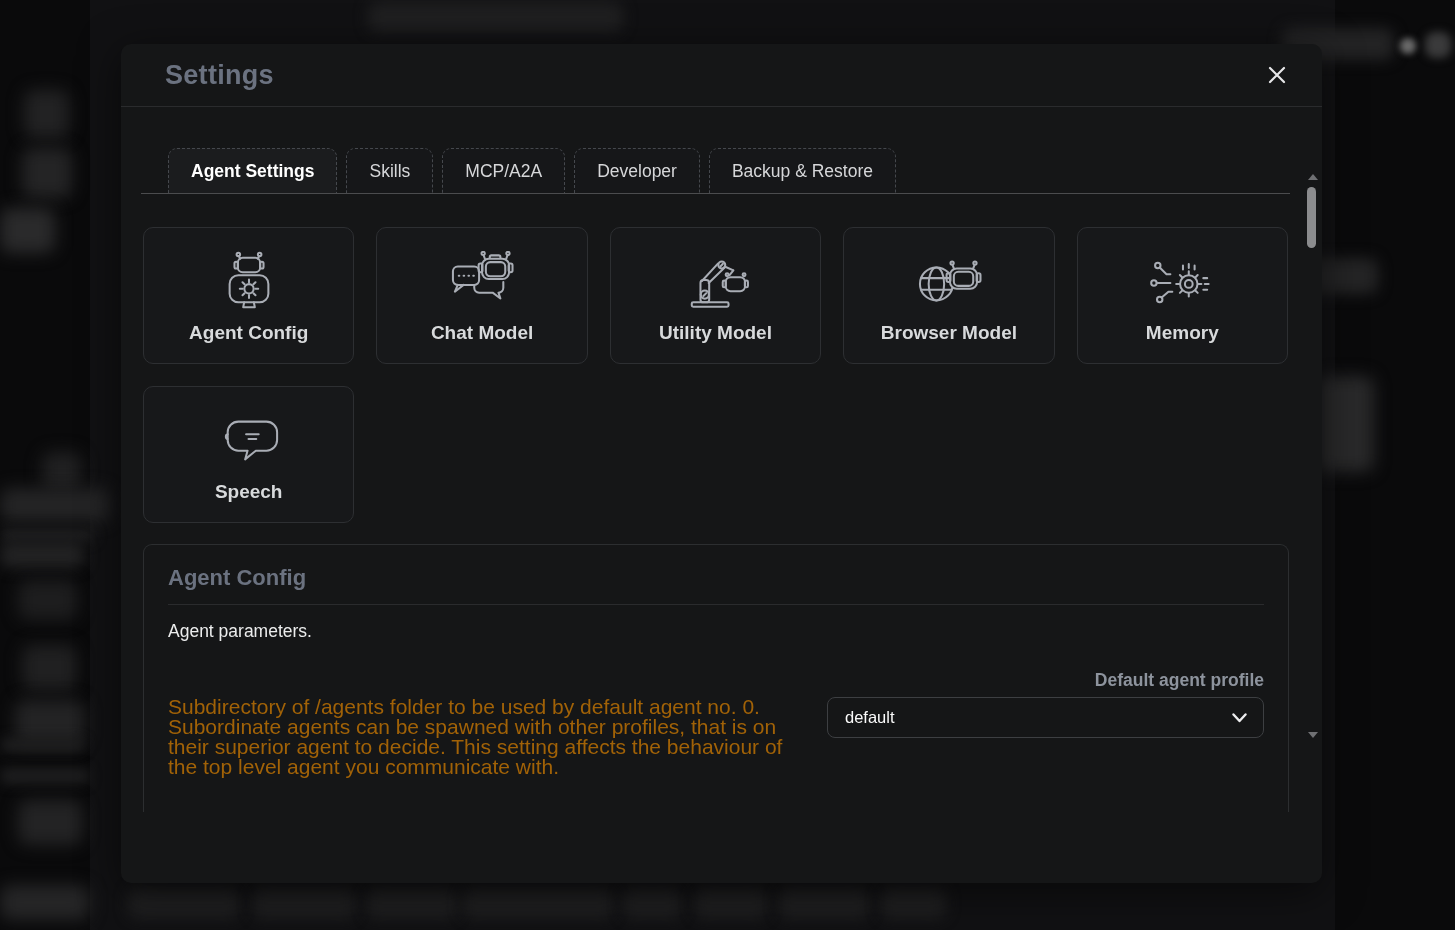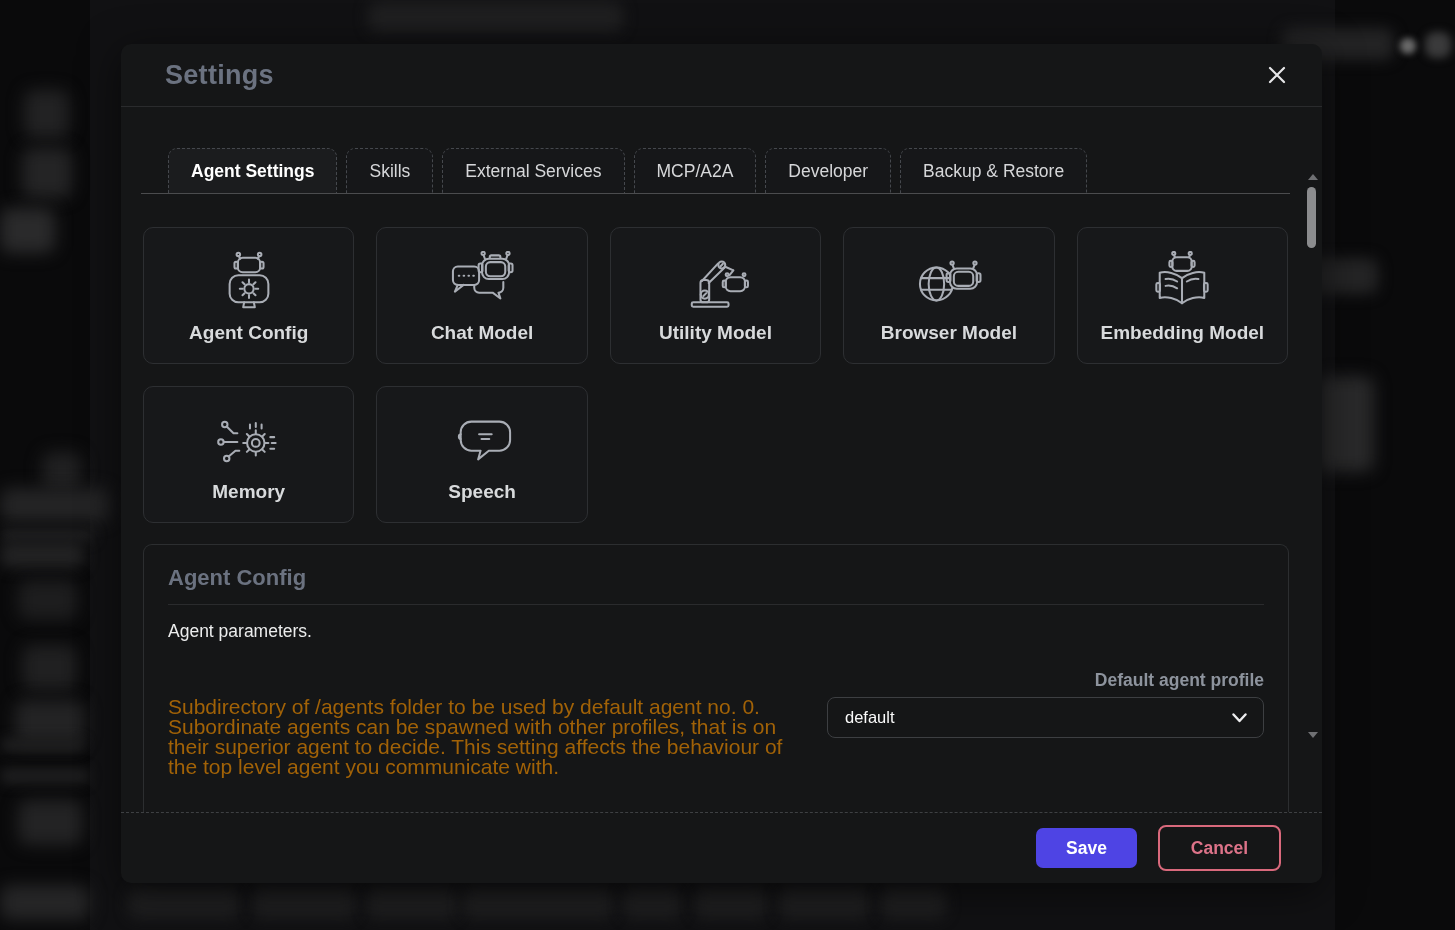--- a/index.html
+++ b/index.html
@@ -126,21 +126,20 @@
             <path d="M3 3 L17 17 M17 3 L3 17"></path>
           </svg>
       </button>
     </div>
 
     <div class="modal-body">
 
       <div class="tabs" id="tabs">
           <button class="tab active">Agent Settings</button>
           <button class="tab">Skills</button>
-          <button class="tab">External Services</button>
           <button class="tab">MCP/A2A</button>
           <button class="tab">Developer</button>
           <button class="tab">Backup &amp; Restore</button>
         </div>
 
       <div class="cards" id="cards">
           <div class="card">
             <span class="icon">
               <svg viewBox="0 0 80 64">
                 <g fill="none" stroke="currentColor" stroke-width="2.1" stroke-linecap="round" stroke-linejoin="round">
@@ -218,41 +217,20 @@
                   <rect x="68.5" y="23" width="4" height="9" rx="1.8"></rect>
                 </g>
               </svg>
             </span>
             <span class="card-label">Browser Model</span>
           </div>
           <div class="card">
             <span class="icon">
               <svg viewBox="0 0 80 64">
                 <g fill="none" stroke="currentColor" stroke-width="2.1" stroke-linecap="round" stroke-linejoin="round">
-                  <circle cx="31.5" cy="2.5" r="1.6"></circle>
-                  <circle cx="48.5" cy="2.5" r="1.6"></circle>
-                  <path d="M33 7 31.9 4.6 M47 7 48.1 4.6"></path>
-                  <rect x="30" y="6.5" width="20" height="14" rx="4.5" fill="#17181a"></rect>
-                  <rect x="27" y="10" width="3.2" height="6.5" rx="1.5"></rect>
-                  <rect x="49.8" y="10" width="3.2" height="6.5" rx="1.5"></rect>
-                  <path d="M40 28 C34 23 24 20.5 17 22.5 V48.5 C24 46.5 34 49 40 54 C46 49 56 46.5 63 48.5 V22.5 C56 20.5 46 23 40 28 Z"></path>
-                  <path d="M40 28 V54"></path>
-                  <path d="M23 29 C28 28 32 29.5 35 31.5 M23 36 C28 35 32 36.5 35 38.5"></path>
-                  <path d="M45 31.5 C48 29.5 52 28 57 29"></path>
-                  <rect x="13.5" y="33" width="3.8" height="9" rx="1.5"></rect>
-                  <rect x="62.7" y="33" width="3.8" height="9" rx="1.5"></rect>
-                </g>
-              </svg>
-            </span>
-            <span class="card-label">Embedding Model</span>
-          </div>
-          <div class="card">
-            <span class="icon">
-              <svg viewBox="0 0 80 64">
-                <g fill="none" stroke="currentColor" stroke-width="2.1" stroke-linecap="round" stroke-linejoin="round">
                   <circle cx="47" cy="34" r="9"></circle>
                   <circle cx="47" cy="34" r="4"></circle>
                   <path d="M56.5 34 H60 M53.7 40.7 56.2 43.2 M47 43.5 V47 M40.3 40.7 37.8 43.2 M37.5 34 H34 M40.3 27.3 37.8 24.8 M47 24.5 V21 M53.7 27.3 56.2 24.8"></path>
                   <path d="M41 15 V19 M47 13.5 V17.5 M53 15 V19"></path>
                   <path d="M62 28 H66 M63.5 34 H67.5 M62 40 H66"></path>
                   <circle cx="15" cy="15" r="2.8"></circle>
                   <circle cx="11" cy="33" r="2.8"></circle>
                   <circle cx="17" cy="50" r="2.8"></circle>
                   <path d="M17 17 24 24 28 24 M14 33 H28 M19 48 26 42 30 42"></path>
                 </g>
@@ -293,19 +271,15 @@
         </div>
       </div>
 
       <div class="scrollbar">
         <div class="sb-up"></div>
         <div class="sb-thumb"></div>
         <div class="sb-down"></div>
       </div>
     </div>
 
-    <div class="modal-footer">
-      <button class="btn btn-save">Save</button>
-      <button class="btn btn-cancel">Cancel</button>
-    </div>
 
   </div>
 </div>
 
 </body></html>

